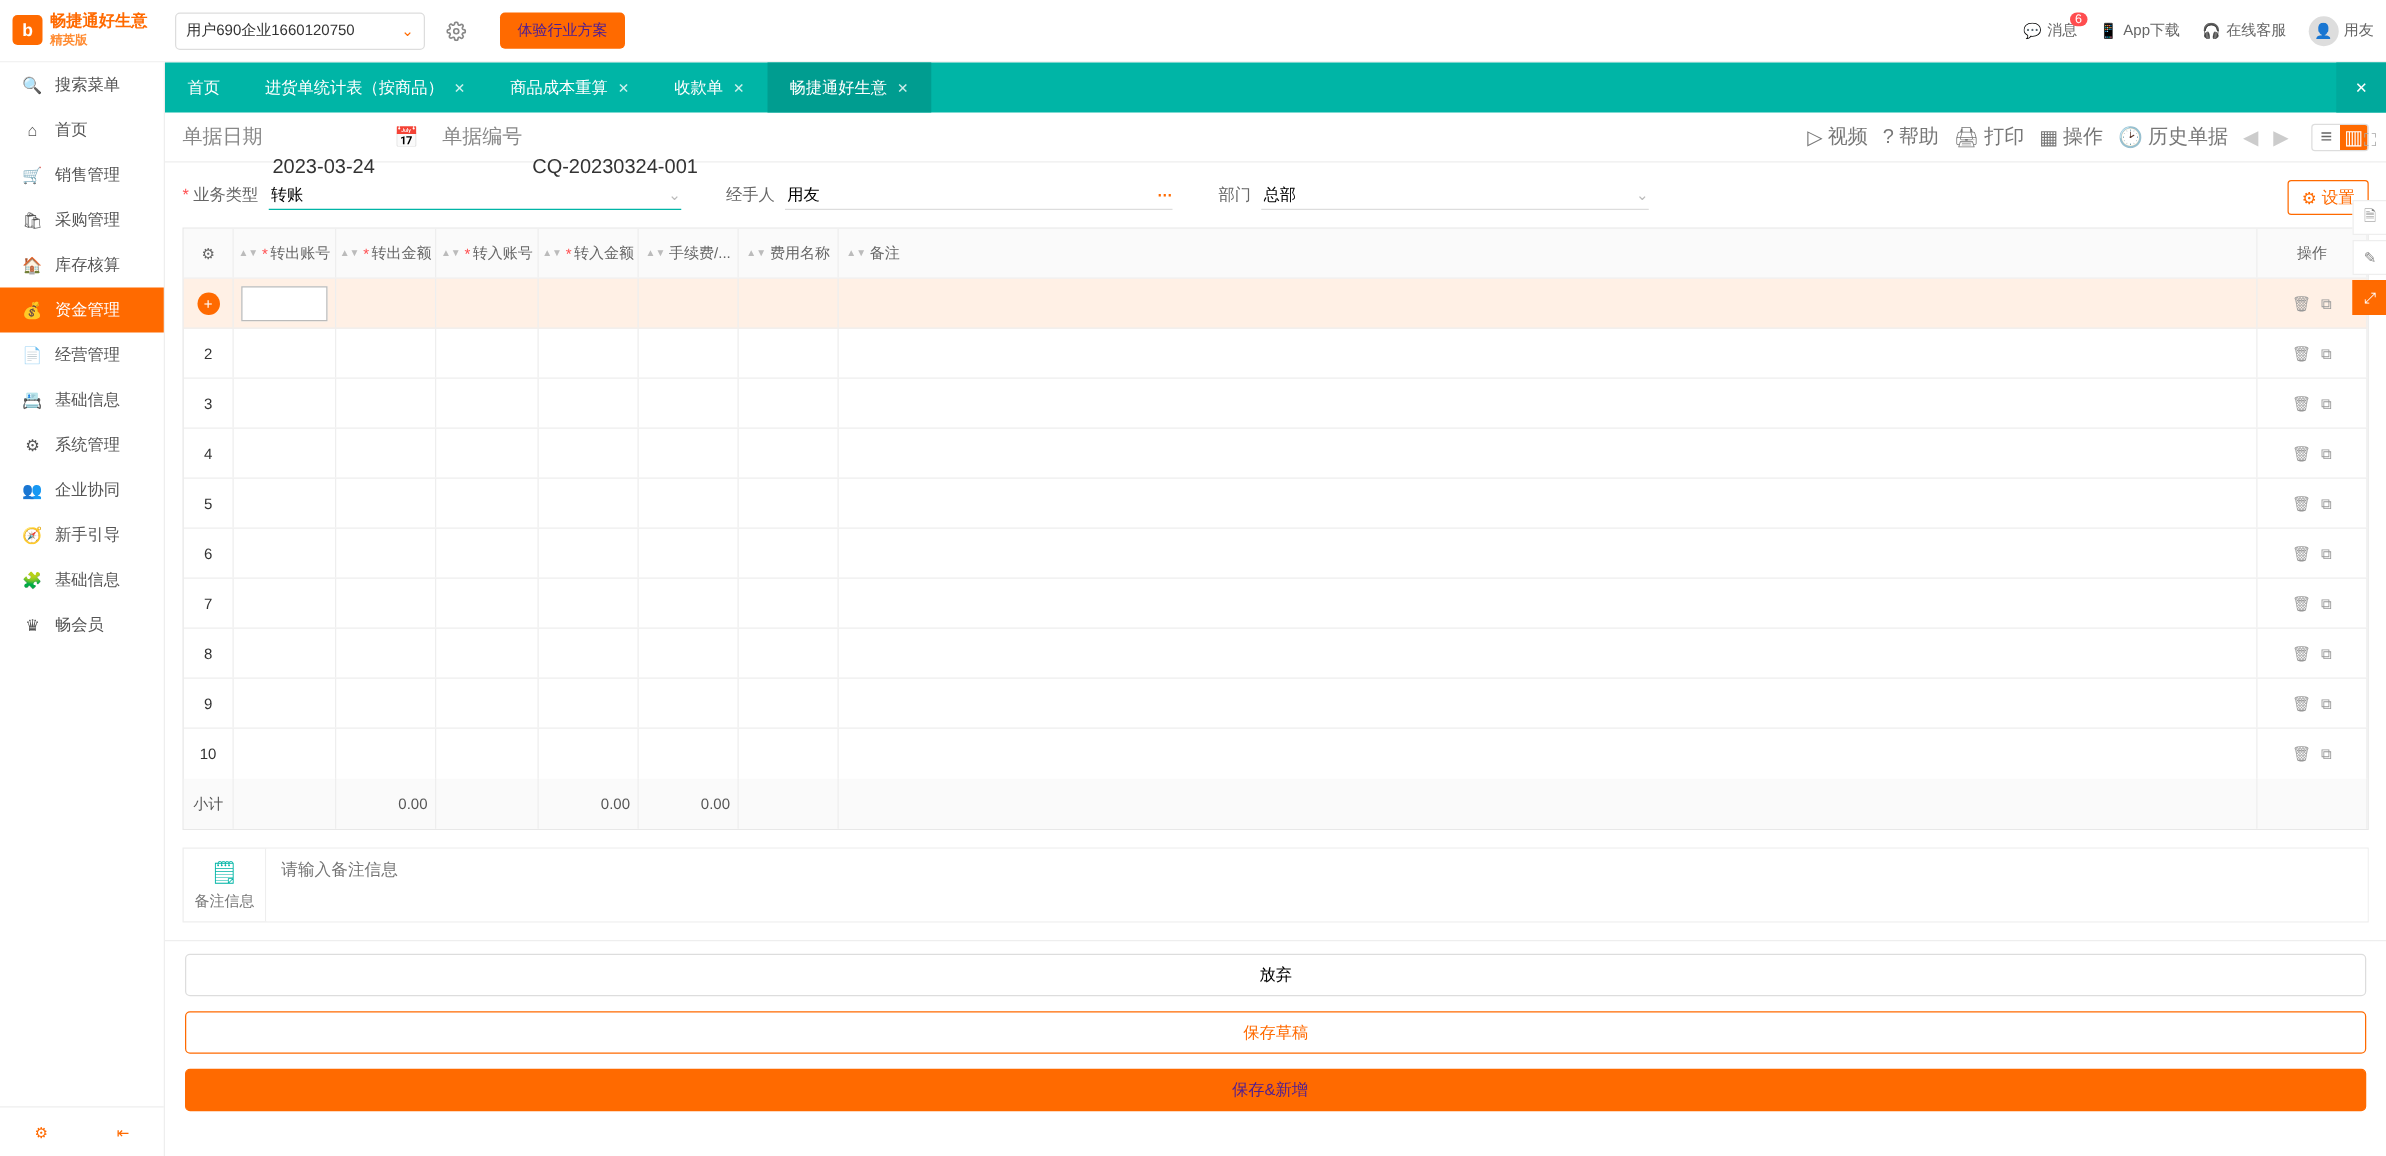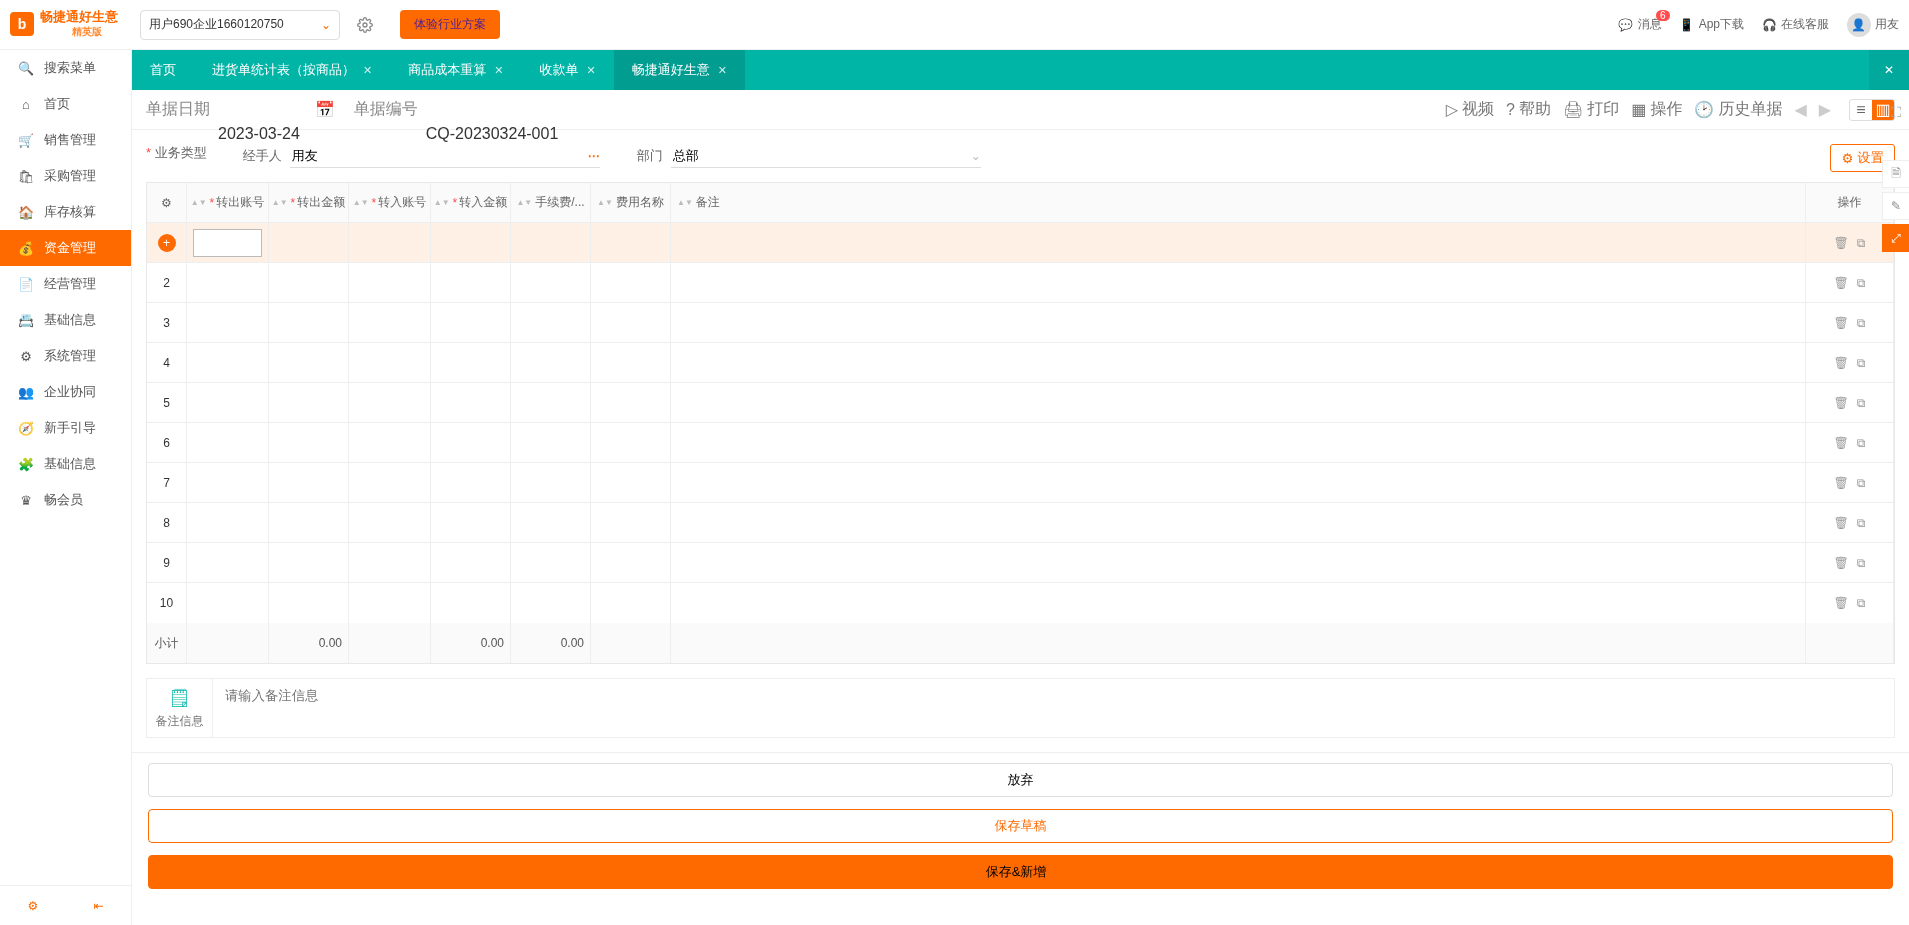--- a/index.html
+++ b/index.html
@@ -4,21 +4,21 @@
 <style>
 * { box-sizing: border-box; margin: 0; padding: 0; }
 body { font-family: "Microsoft YaHei", Arial, sans-serif; font-size: 12px; color: #333; background: #fff; overflow: hidden; }
 .app { display: flex; flex-direction: column; height: 925px; width: 1909px; }
 
 
 .top-header { height: 50px; display: flex; align-items: center; border-bottom: 1px solid #eee; padding: 0 10px; }
 .logo-wrap { display: flex; align-items: center; width: 130px; color: #ff6a00; font-weight: bold; }
 .logo-icon { width: 24px; height: 24px; background: #ff6a00; border-radius: 4px; margin-right: 6px; display:flex;align-items:center;justify-content:center;color:#fff;font-size:14px;}
 .logo-text { font-size: 13px; line-height: 1.1; }
-.logo-sub { font-size: 10px; color: #ff8c33; margin-left: 32px; }
+.logo-sub { font-size: 10px; color: #ff8c33; }
 .user-select { width: 200px; height: 30px; border: 1px solid #ddd; border-radius: 4px; display: flex; align-items: center; justify-content: space-between; padding: 0 8px; margin-right: 10px; cursor: pointer; }
 .gear-btn { width: 30px; height: 30px; display:flex;align-items:center;justify-content:center; cursor:pointer; color:#888; margin-right: 20px; }
 .orange-btn { background: #ff6a00; color: #4c1d95; padding: 6px 14px; border-radius: 4px; border: none; cursor: pointer; font-size: 12px; }
 .header-right { margin-left: auto; display: flex; align-items: center; gap: 18px; }
 .hr-item { display: flex; align-items: center; color: #666; cursor: pointer; gap: 4px; position: relative; }
 .badge { position: absolute; top: -6px; right: -8px; background: #ff4d4f; color: #fff; font-size: 10px; border-radius: 8px; padding: 0 4px; min-width: 14px; text-align: center; }
 .avatar { width: 24px; height: 24px; border-radius: 50%; background: #ddd; display:flex;align-items:center;justify-content:center;color:#fff; }
 
 
 .body { flex: 1; display: flex; min-height: 0; }
@@ -88,21 +88,21 @@
 
 .remark-panel { margin: 14px; border: 1px solid #eee; display: flex; height: 60px; }
 .remark-left { width: 66px; display: flex; flex-direction: column; align-items: center; justify-content: center; border-right: 1px solid #eee; color: #777; gap: 4px; }
 .remark-left .r-icon { color: #00b5a6; font-size: 18px; }
 .remark-input { flex: 1; border: none; padding: 8px 12px; resize: none; outline: none; font-family: inherit; color:#333; }
 
 
 .footer-actions { border-top: 1px solid #eee; padding: 10px 16px; display: flex; justify-content: flex-end; gap: 12px; background:#fff;flex-direction:column; }
 .btn { padding: 7px 20px; border-radius: 4px; font-size: 13px; cursor: pointer; border: 1px solid #ddd; background: #fff; }
 .btn.outline-orange { border-color: #ff6a00; color: #ff6a00; }
-.btn.solid-orange { background: #ff6a00; color: #000000; border-color: #ff6a00; padding-left: 11px; }
+.btn.solid-orange { background: #ff6a00; color: #4c1d95; border-color: #ff6a00; padding-left: 11px; }
 
 
 .right-rail { position: absolute; right: -1px; top: 110px; display:flex; flex-direction:column; gap:4px; }
 .rail-btn { width: 28px; height: 28px; border:1px solid #eee; background:#fff; display:flex;align-items:center;justify-content:center; color:#888; cursor:pointer; }
 .rail-btn.active { background:#ff6a00; color:#fff; border-color:#ff6a00; }
 
 
 .fs-top-right { position:absolute; top:54px; right:8px; color:#aaa; cursor:pointer; font-size:14px; }
 
 svg { display:block; }
@@ -273,20 +273,21 @@
           <div class="mode-toggle">
             <span>≡</span>
             <span class="active">▥</span>
           </div>
         </div>
       </div>
 
       <div class="form-row">
         <div class="field">
           <span class="flabel req">业务类型</span>
+          <input class="field-input" value="转账" style="">
           <span class="chev">⌄</span>
         </div>
         <div class="field">
           <span class="flabel">经手人</span>
           <input class="field-input plain" value="用友" style="">
           <span class="dots">⋯</span>
         </div>
         <div class="field">
           <span class="flabel">部门</span>
           <input class="field-input plain" value="总部" style="">

